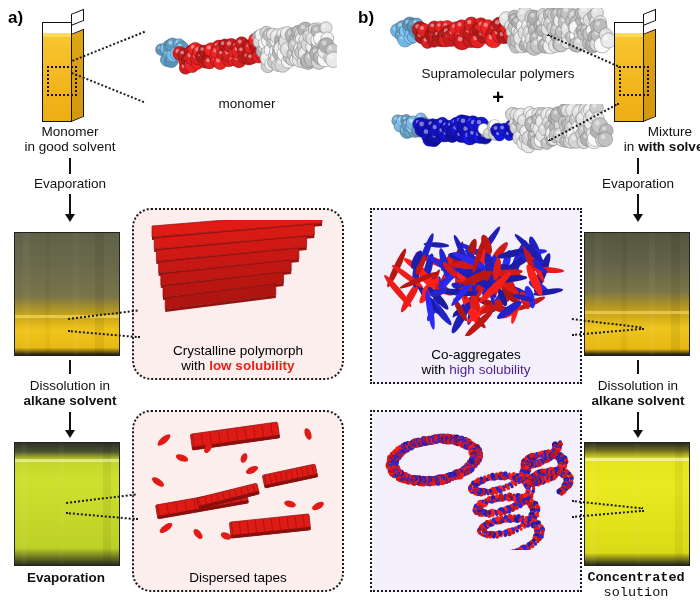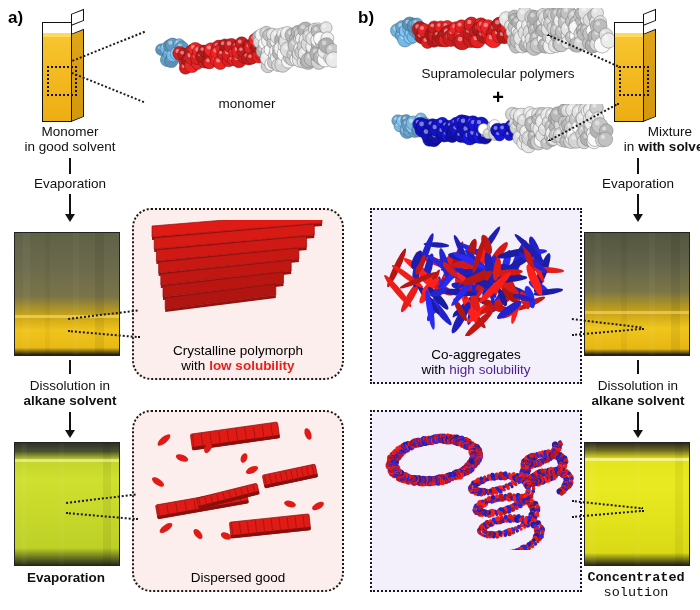--- a/index.html
+++ b/index.html
@@ -551,21 +551,21 @@
           <g transform="translate(150,86) rotate(15)">
             <ellipse cx="0" cy="0" rx="6" ry="3.2" fill="#e01b16"></ellipse>
           </g>
           <g transform="translate(104,40) rotate(-70)">
             <ellipse cx="0" cy="0" rx="5" ry="3.2" fill="#e01b16"></ellipse>
           </g>
           <g transform="translate(86,118) rotate(25)">
             <ellipse cx="0" cy="0" rx="5.5" ry="3.2" fill="#e01b16"></ellipse>
           </g>
         </svg></div>
-    <div class="cap">Dispersed good</div>
+    <div class="cap">Dispersed tapes</div>
   </div>
 
   <div class="dotline" style="left:66px;top:502px;width:70px;transform:rotate(-7deg);"></div>
   <div class="dotline" style="left:66px;top:512px;width:72px;transform:rotate(5deg);"></div>
 
   <div class="abs panel-letter" style="left:358px;top:8px;">b)</div>
 
   <div class="molbox" id="molB1" style="left:386px;top:8px;width:230px;height:72px;"><svg viewBox="0 0 230 72" width="100%" height="100%" preserveAspectRatio="none">
         <circle cx="11.6" cy="22.6" r="7.1" fill="#6eb2df" stroke="#3d627b" stroke-width="0.5"></circle>
         <circle cx="9.5" cy="20.4" r="2.1" fill="#ffffff" fill-opacity="0.45"></circle>

